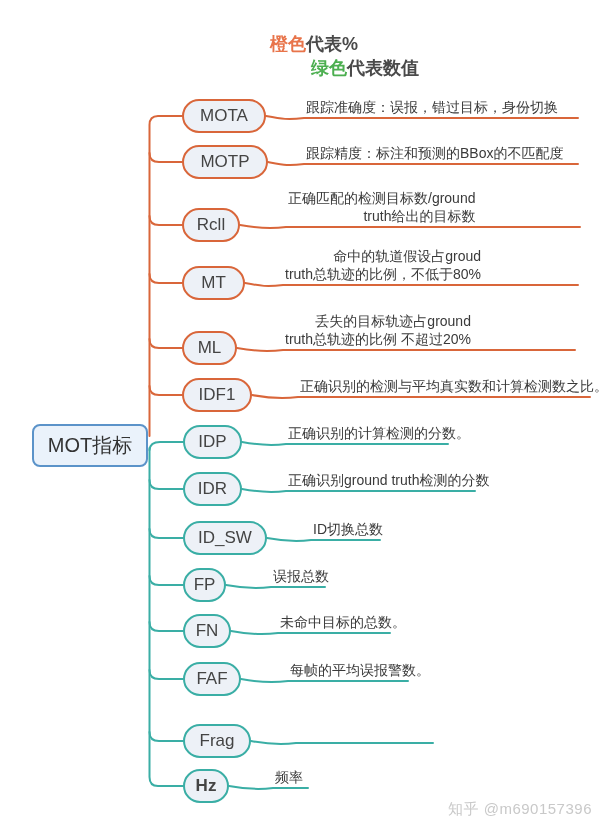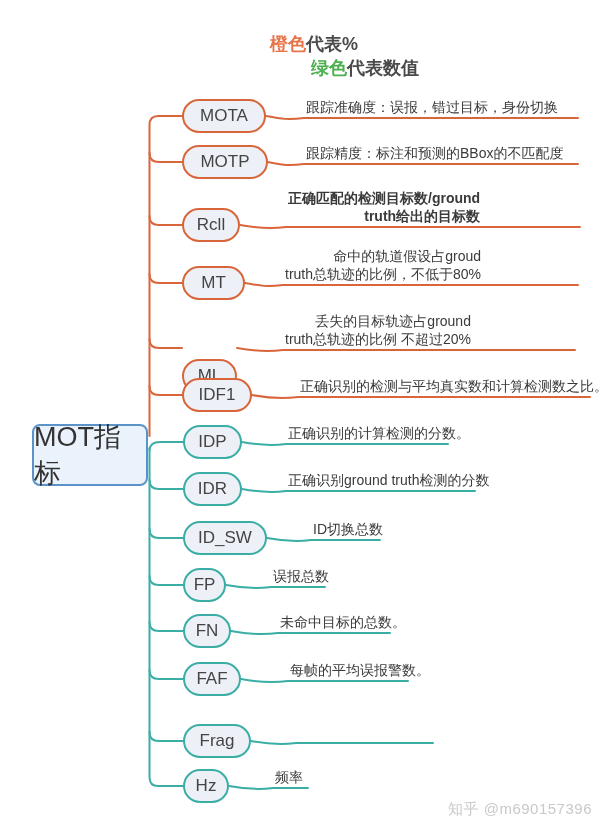--- a/index.html
+++ b/index.html
@@ -8,24 +8,24 @@
     font-family:"Liberation Sans","DejaVu Sans",sans-serif;
   }
   #connectors{position:absolute;left:0;top:0;width:600px;height:840px;}
   .legend{
     position:absolute;left:270px;top:32px;width:190px;text-align:left;
     font-size:18px;font-weight:bold;color:#4a4a4a;line-height:24px;
   }
   .lg-orange{color:var(--legend-orange);}
   .lg-green{color:var(--legend-green);margin-left:41px;}
   .root{
-    position:absolute;left:32px;top:424px;width:116px;height:62px;
+    position:absolute;left:32px;top:424px;width:116px;height:43px;
     background:var(--root-fill);border:2px solid var(--root-border);border-radius:8px;
     display:flex;align-items:center;justify-content:center;
-    font-size:27px;color:#333;box-sizing:border-box;
+    font-size:20px;color:#333;box-sizing:border-box;
   }
   .node{
     position:absolute;height:34px;background:var(--node-fill);
     border-radius:17px;display:flex;align-items:center;justify-content:center;
     font-size:17px;color:#444;box-sizing:border-box;
   }
   .node.orange{border:2px solid var(--orange);}
   .node.teal{border:2px solid var(--teal);}
   .desc{position:absolute;font-size:14px;line-height:18px;color:var(--text);white-space:nowrap;text-align:right;}
   .watermark{
@@ -86,32 +86,32 @@
       </div>
       <div class="node orange" style="left: 182px; top: 145px; width: 86px;">
         <span>MOTP</span>
       </div>
       <div class="desc" style="left: 306px; top: 144px;">
         <div>跟踪精度：标注和预测的BBox的不匹配度</div>
       </div>
       <div class="node orange" style="left: 182px; top: 208px; width: 58px;">
         <span>Rcll</span>
       </div>
-      <div class="desc" style="left: 288px; top: 189px; font-weight: bold;">
+      <div class="desc" style="left: 288px; top: 189px;">
         <div>正确匹配的检测目标数/ground</div>
         <div>truth给出的目标数</div>
       </div>
       <div class="node orange" style="left: 182px; top: 266px; width: 63px;">
         <span>MT</span>
       </div>
       <div class="desc" style="left: 285px; top: 247px;">
         <div>命中的轨道假设占groud</div>
         <div>truth总轨迹的比例，不低于80%</div>
       </div>
-      <div class="node orange" style="left: 182px; top: 331px; width: 55px; margin-top: 28px;">
+      <div class="node orange" style="left: 182px; top: 331px; width: 55px;">
         <span>ML</span>
       </div>
       <div class="desc" style="left: 285px; top: 312px;">
         <div>丢失的目标轨迹占ground</div>
         <div>truth总轨迹的比例 不超过20%</div>
       </div>
       <div class="node orange" style="left: 182px; top: 378px; width: 70px;">
         <span>IDF1</span>
       </div>
       <div class="desc" style="left: 300px; top: 377px;">
@@ -151,21 +151,21 @@
         <span>FAF</span>
       </div>
       <div class="desc" style="left: 290px; top: 661px;">
         <div>每帧的平均误报警数。</div>
       </div>
       <div class="node teal" style="left: 183px; top: 724px; width: 68px;">
         <span>Frag</span>
       </div>
       <div class="desc" style="left: 298px; top: 705px;">
       </div>
-      <div class="node teal" style="left: 183px; top: 769px; width: 46px;">
+      <div class="node teal" style="left: 183px; top: 769px; width: 46px; font-weight: bold;">
         <span>Hz</span>
       </div>
       <div class="desc" style="left: 275px; top: 768px;">
         <div>频率</div>
       </div>
     </div>
 
   <div class="watermark">知乎 @m690157396</div>
 </div>
 

